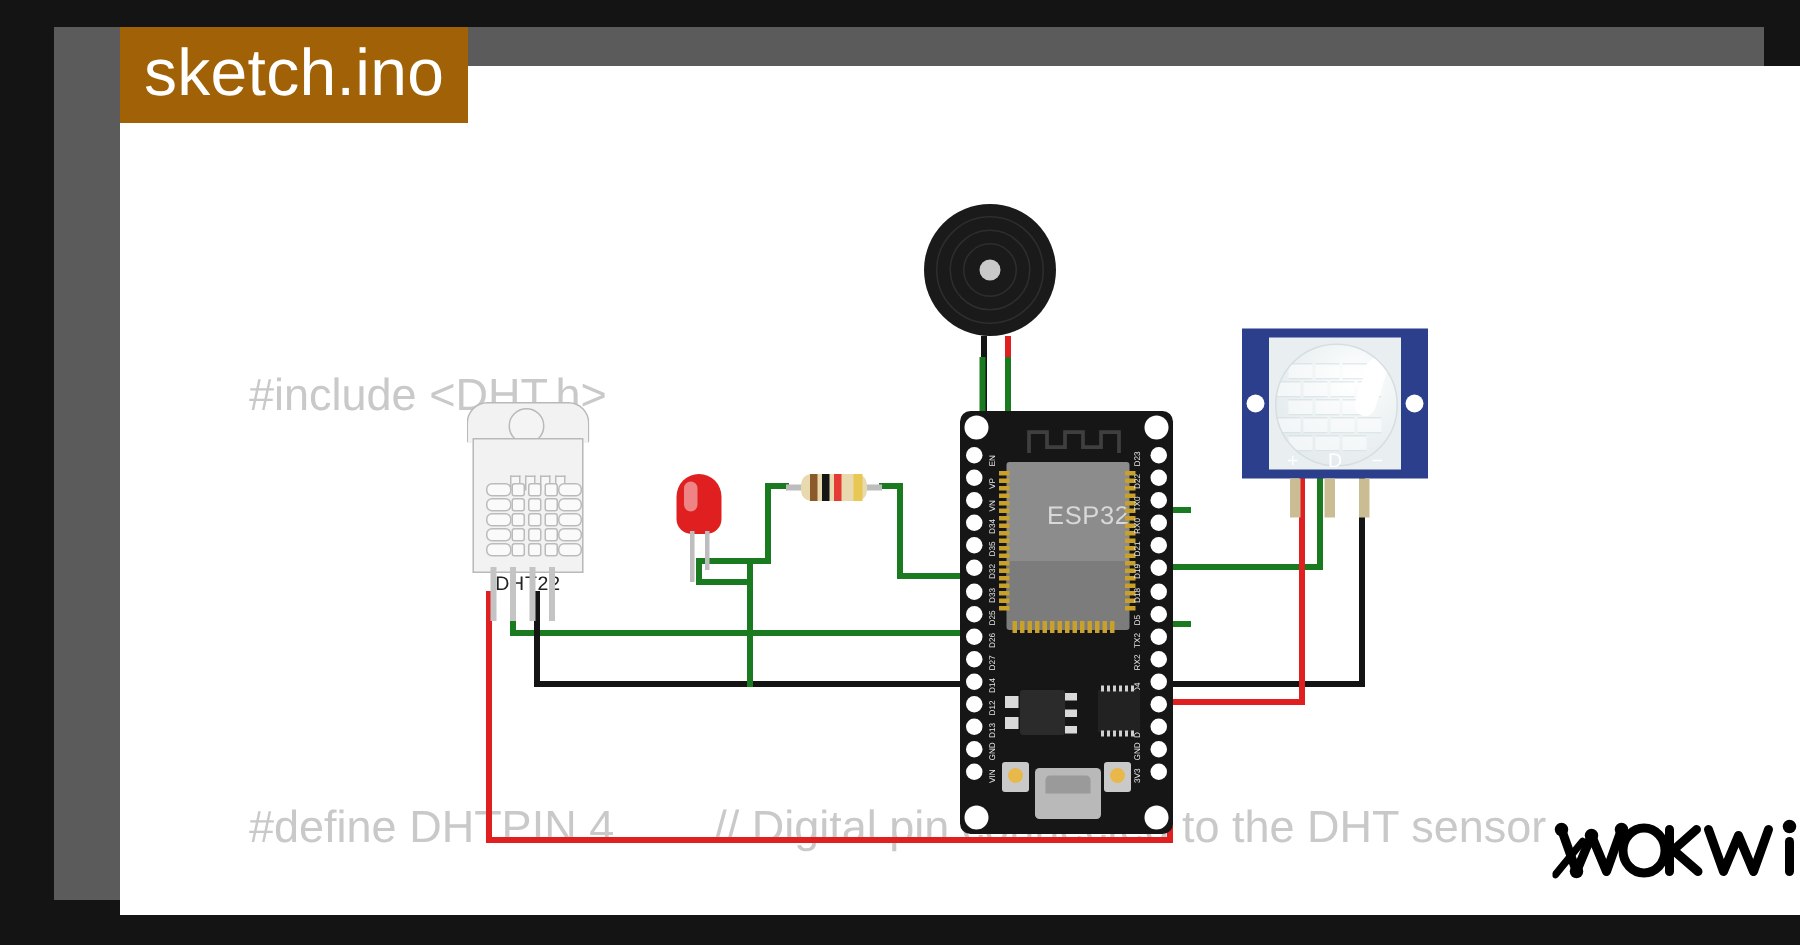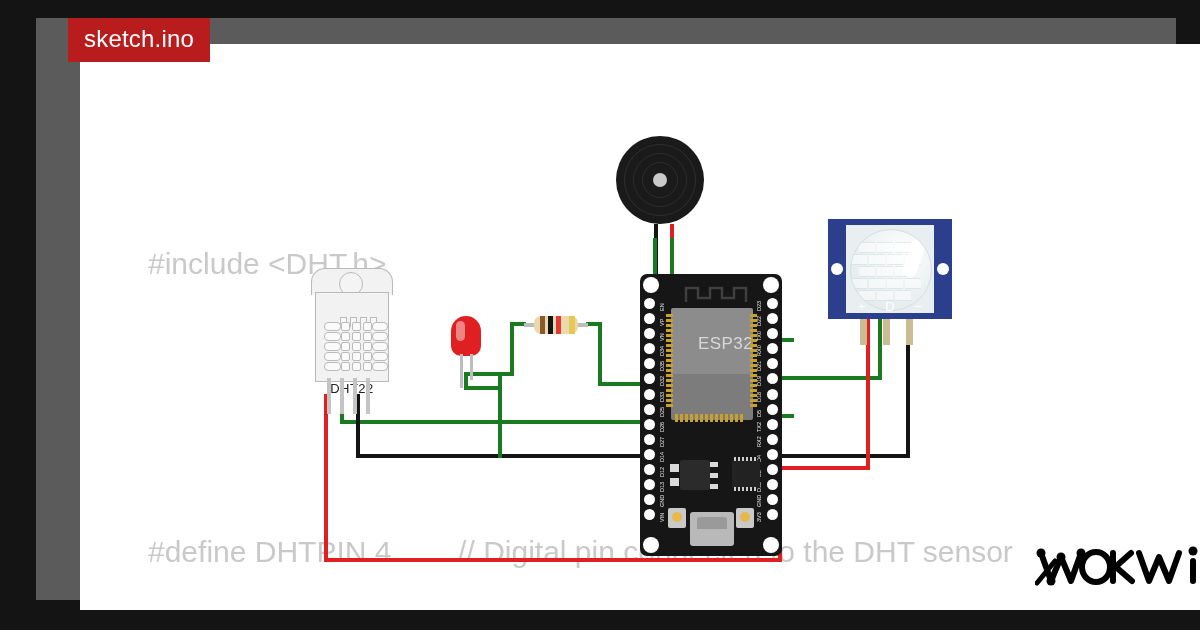--- a/index.html
+++ b/index.html
@@ -15,40 +15,40 @@
     position:absolute;left:36px;top:18px;width:1140px;height:582px;
     background:#5b5b5b;
   }
   .canvas{
     position:absolute;left:44px;top:26px;width:1124px;height:566px;
     background:#ffffff;overflow:hidden;
   }
 
   
   .filetab{
-    position:absolute;left:68px;top:18px;
-    background:#b91c1c;color:#ffffff;
+    position:absolute;left:80px;top:18px;
+    background:#a16207;color:#ffffff;
     padding:9px 16px 11px 16px;
-    font-size:24px;line-height:1;
+    font-size:44px;line-height:1;
     letter-spacing:.2px;
     z-index:40;
   }
 
   
   .code{
     position:absolute;left:68px;top:100px;
     width:1040px;
     color:#c9c9c9;
     font-size:30px;
     line-height:48px;
     white-space:pre;
     z-index:1;
     font-family:"Liberation Sans", sans-serif;
   }
-  .code .ln{height:48px;}
+  .code .ln{height:48px;margin-left:18px;}
 
   
   .wires{position:absolute;left:0;top:0;width:1124px;height:566px;z-index:5;}
 
   
   .parts{position:absolute;left:0;top:0;width:1124px;height:566px;z-index:6;}
 
   .part{position:absolute;}
 
   

